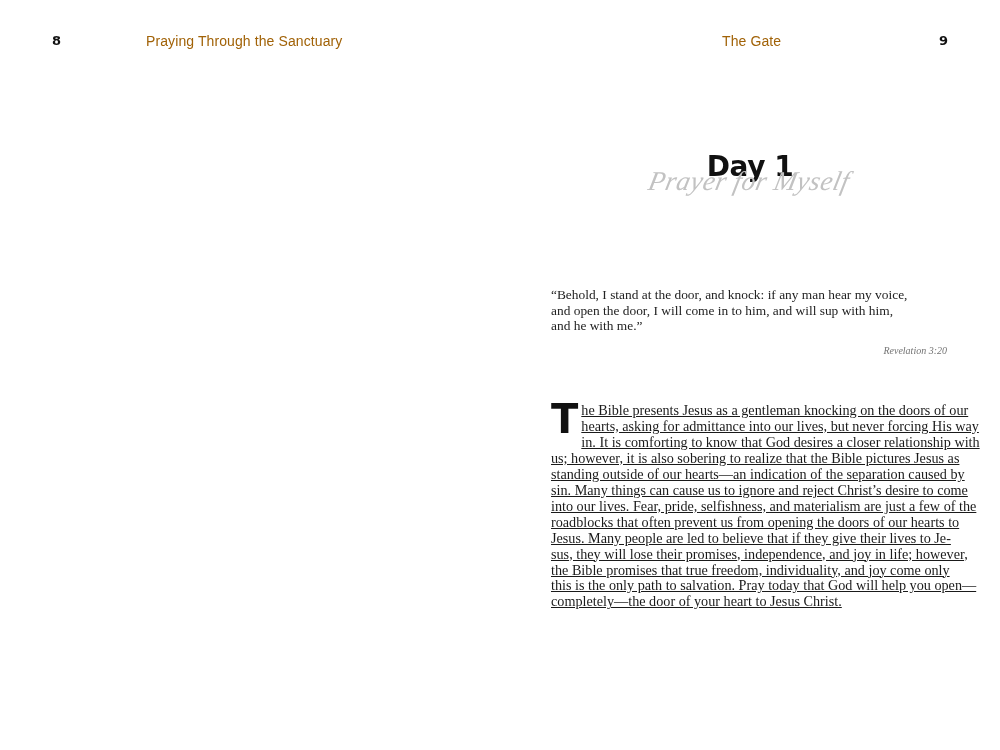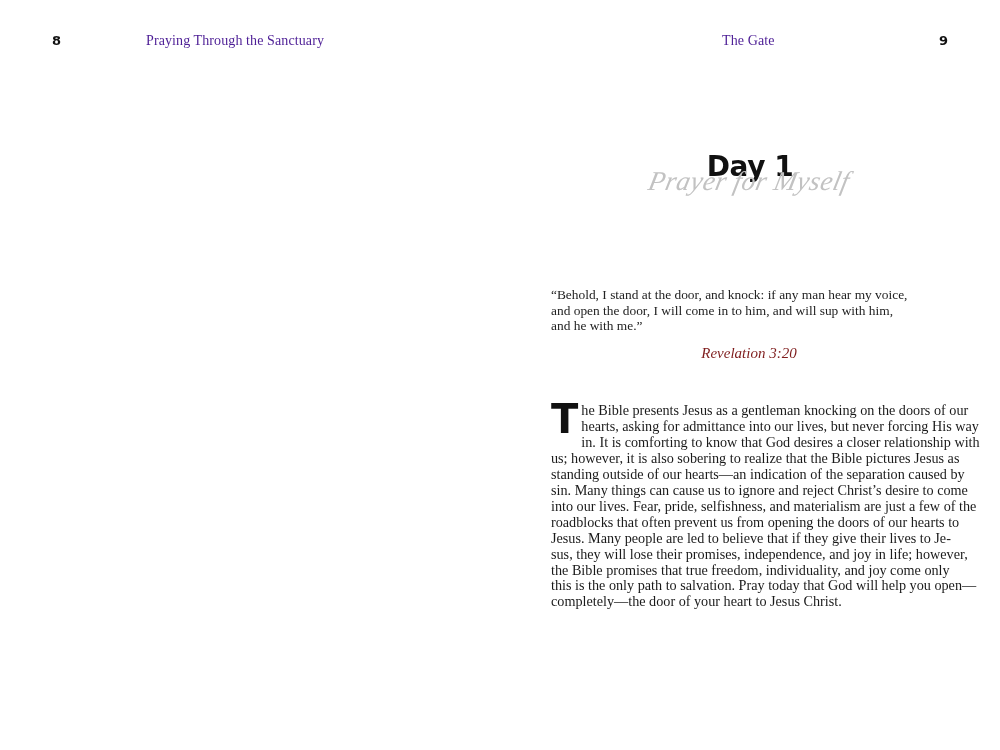--- a/index.html
+++ b/index.html
@@ -33,23 +33,23 @@
       position: absolute;
       top: 33px;
       font-family: "DejaVu Sans", sans-serif;
       font-size: 13px;
       font-weight: bold;
       color: #111;
     }
     .running-head {
       position: absolute;
       top: 33px;
-      font-family: Liberation Serif, serif;
+      font-family: Liberation Sans, sans-serif;
       font-size: 14px;
-      color: #4c1d95;
+      color: #a16207;
       letter-spacing: 0.1px;
     }
     .page-left .folio { left: 52px; }
     .page-left .running-head { left: 146px; }
     .page-right .running-head { left: 223px; }
     .page-right .folio { left: 440px; }
 
     .day-title {
       position: absolute;
       top: 126px;
@@ -87,42 +87,43 @@
       font-family: "Liberation Serif", serif;
       font-size: 13.4px;
       line-height: 15.5px;
       color: #222;
     }
     .scripture-ref {
       position: absolute;
       top: 345px;
       left: 52px;
       width: 396px;
-      text-align: center;
+      text-align: right;
       font-family: "Liberation Serif", serif;
       font-style: italic;
-      font-size: 15px;
-      color: #7f1d1d;
+      font-size: 10px;
+      color: #737373;
     }
 
     .body-text {
       position: absolute;
       top: 403px;
       left: 52px;
       width: 396px;
       font-family: "Liberation Serif", serif;
       font-size: 14.2px;
       line-height: 15.95px;
       color: #1a1a1a;
     }
     .body-text .line {
       display: block;
       white-space: nowrap;
       text-align: justify;
       text-align-last: justify;
+      text-decoration: underline;
     }
     .body-text .line.last {
       text-align-last: left;
     }
     .drop-cap {
       float: left;
       font-family: "DejaVu Sans", sans-serif;
       font-weight: bold;
       font-size: 40px;
       line-height: 32px;

